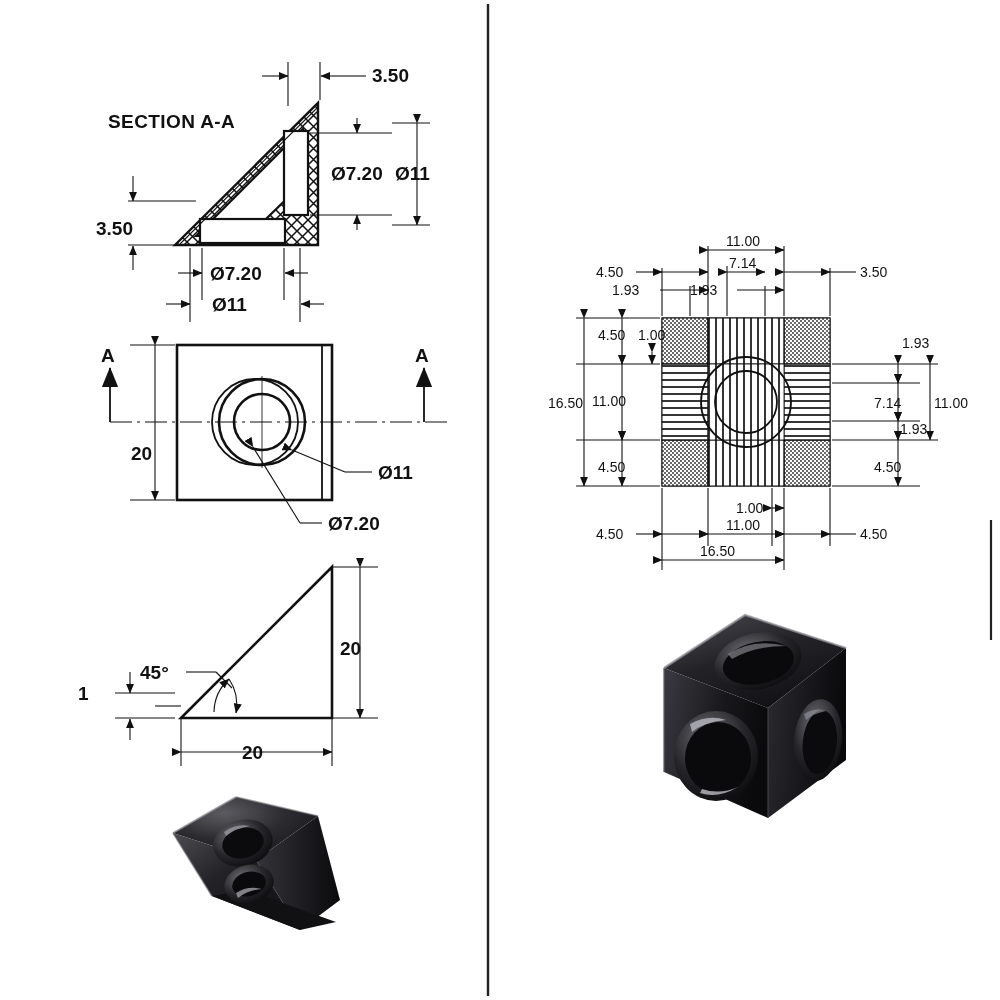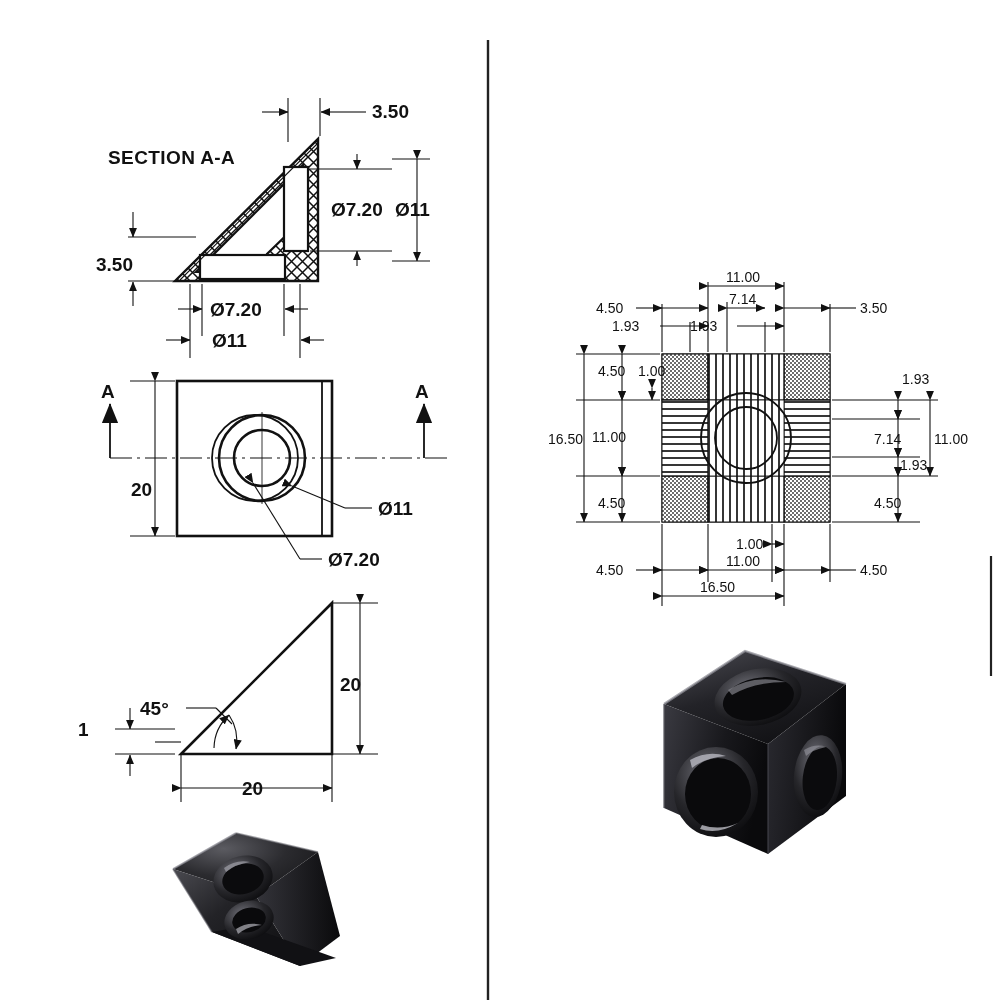--- a/index.html
+++ b/index.html
@@ -1,21 +1,21 @@
 <!DOCTYPE html>
 <html><head>
 <meta charset="utf-8">
 <style>
   html,body{margin:0;padding:0;}
   body{
     width:1000px;height:1000px;background:#ffffff;
     font-family:"Liberation Sans", sans-serif;
     overflow:hidden;position:relative;
   }
-  #sheet{position:absolute;inset:0;margin-top:36px;}
+  #sheet{position:absolute;inset:0;}
   svg{display:block;}
   .ln{stroke:#111;fill:none;}
   .thick{stroke-width:2.6;}
   .med{stroke-width:1.8;}
   .thin{stroke-width:1.1;}
   .xthin{stroke-width:0.85;}
   .dim{stroke:#111;stroke-width:1.1;fill:none;}
   .ctr{stroke:#111;stroke-width:1.2;fill:none;stroke-dasharray:22 5 3 5;}
   .txt{font-family:"Liberation Sans", sans-serif;fill:#111;}
   .divider{stroke:#222;stroke-width:2.4;}

